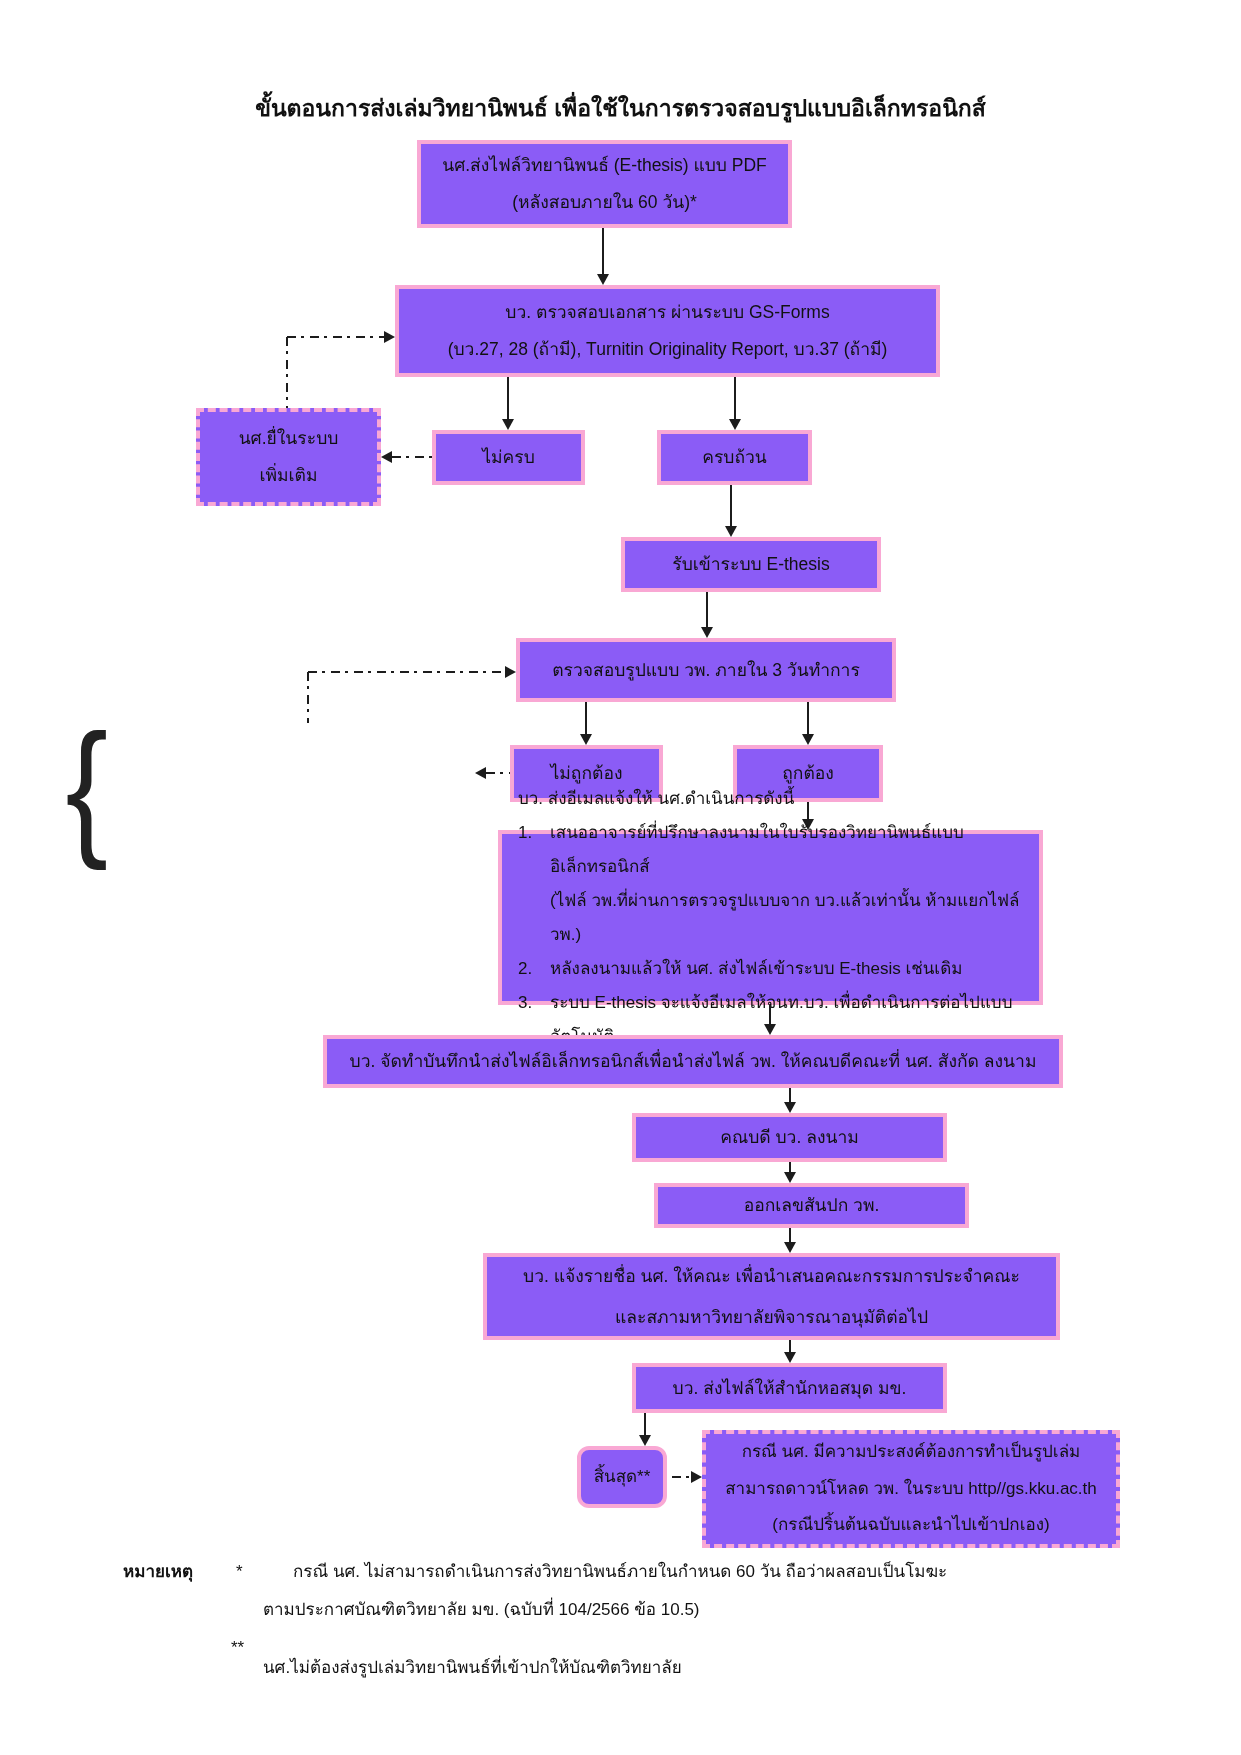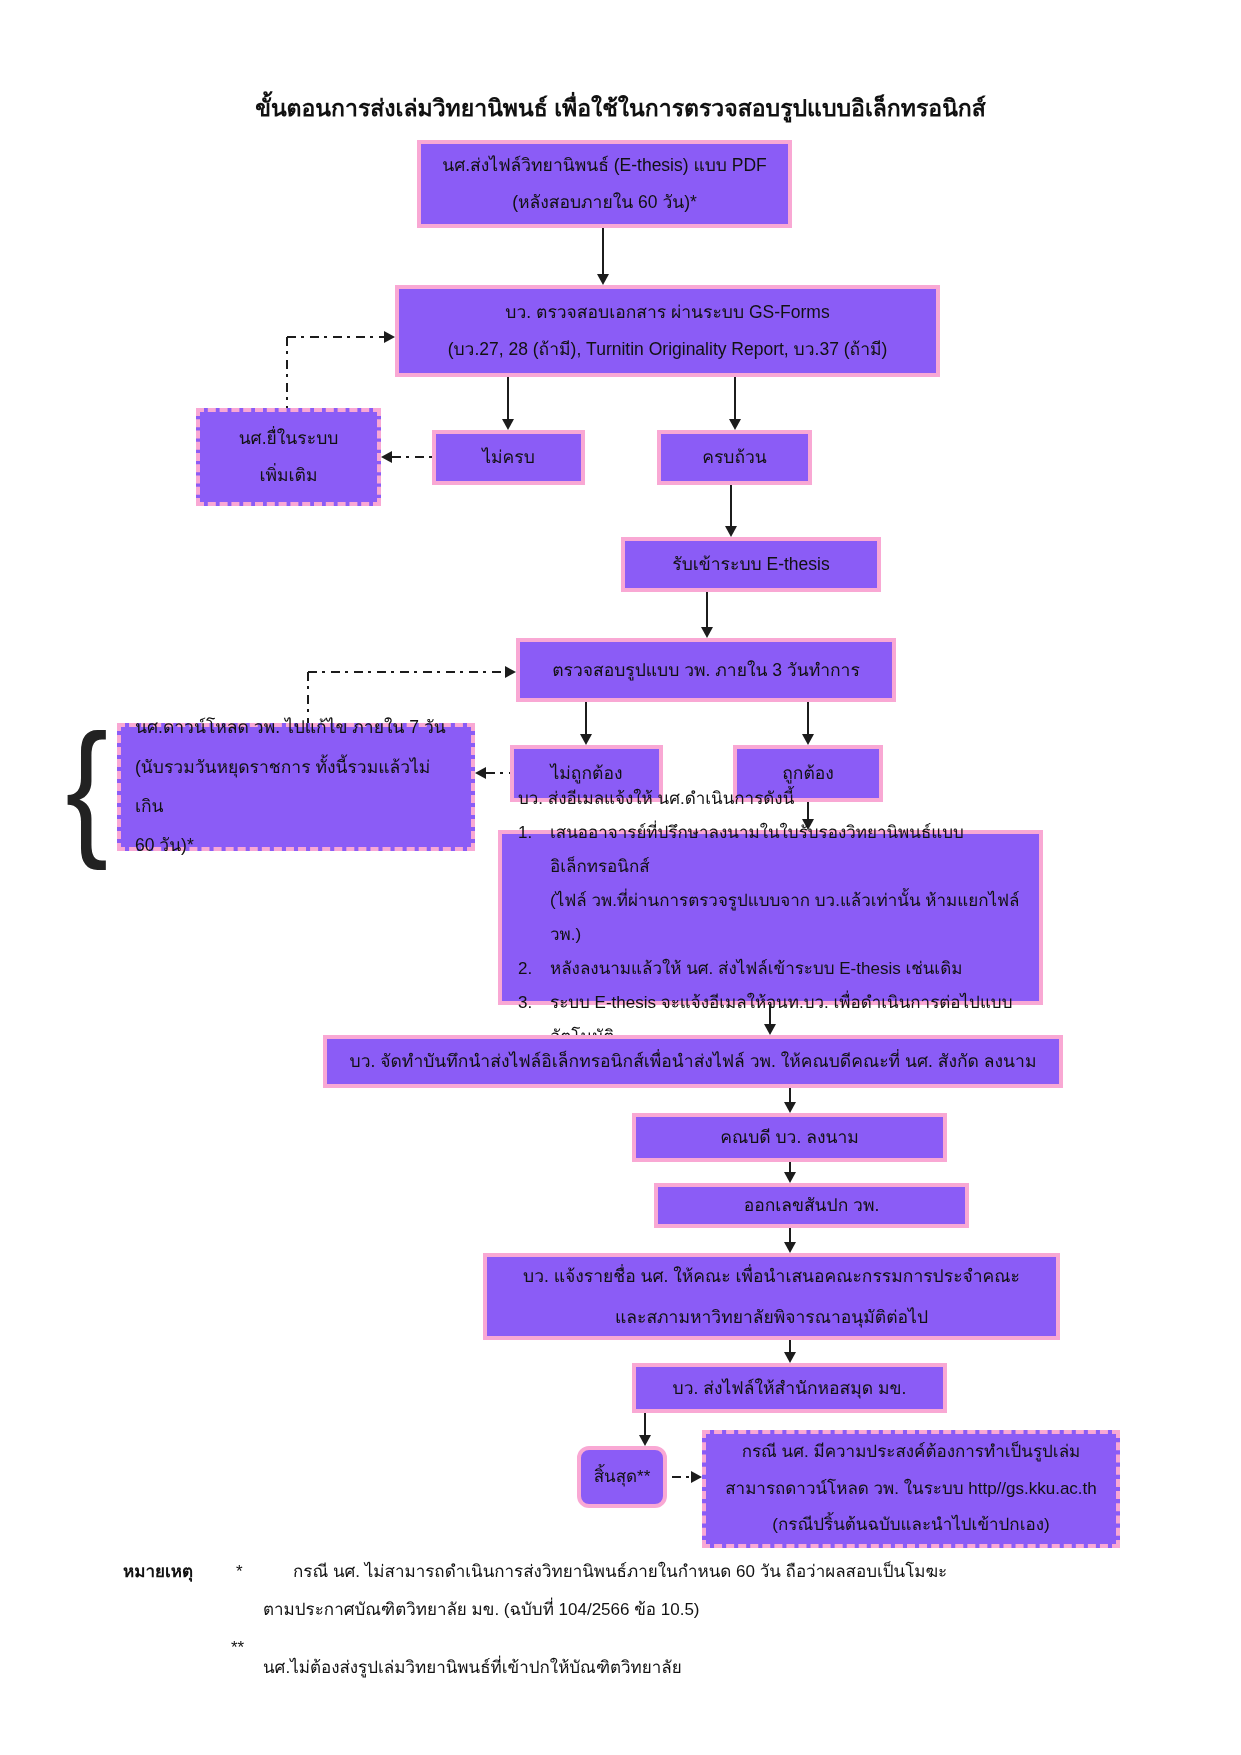--- a/index.html
+++ b/index.html
@@ -90,25 +90,20 @@
 
   <div class="box" style="left:516px;top:638px;width:380px;height:64px;">
     <div>ตรวจสอบรูปแบบ วพ. ภายใน 3 วันทำการ</div>
   </div>
 
   <div class="ddh" style="left:308px;top:671px;width:197px;"></div>
   <div class="ah-right" style="left:505px;top:666px;"></div>
   <div class="ddv" style="left:307px;top:672px;height:51px;"></div>
 
   <div class="brace" style="left:62px;top:708px;width:46px;height:160px;">{</div>
-  <div class="box dashed left" style="left:117px;top:723px;width:358px;height:128px;padding:6px 14px;line-height:2.25;">
-    <div>นศ.ดาวน์โหลด วพ. ไปแก้ไข ภายใน 7 วัน</div>
-    <div>(นับรวมวันหยุดราชการ ทั้งนี้รวมแล้วไม่เกิน</div>
-    <div>60 วัน)*</div>
-  </div>
 
   <div class="varrow" style="left:580px;top:702px;height:43px;"></div>
   <div class="varrow" style="left:802px;top:702px;height:43px;"></div>
 
   <div class="box" style="left:510px;top:745px;width:153px;height:57px;">
     <div>ไม่ถูกต้อง</div>
   </div>
   <div class="ah-left" style="left:475px;top:767px;"></div>
   <div class="ddh" style="left:486px;top:772px;width:24px;"></div>
 

